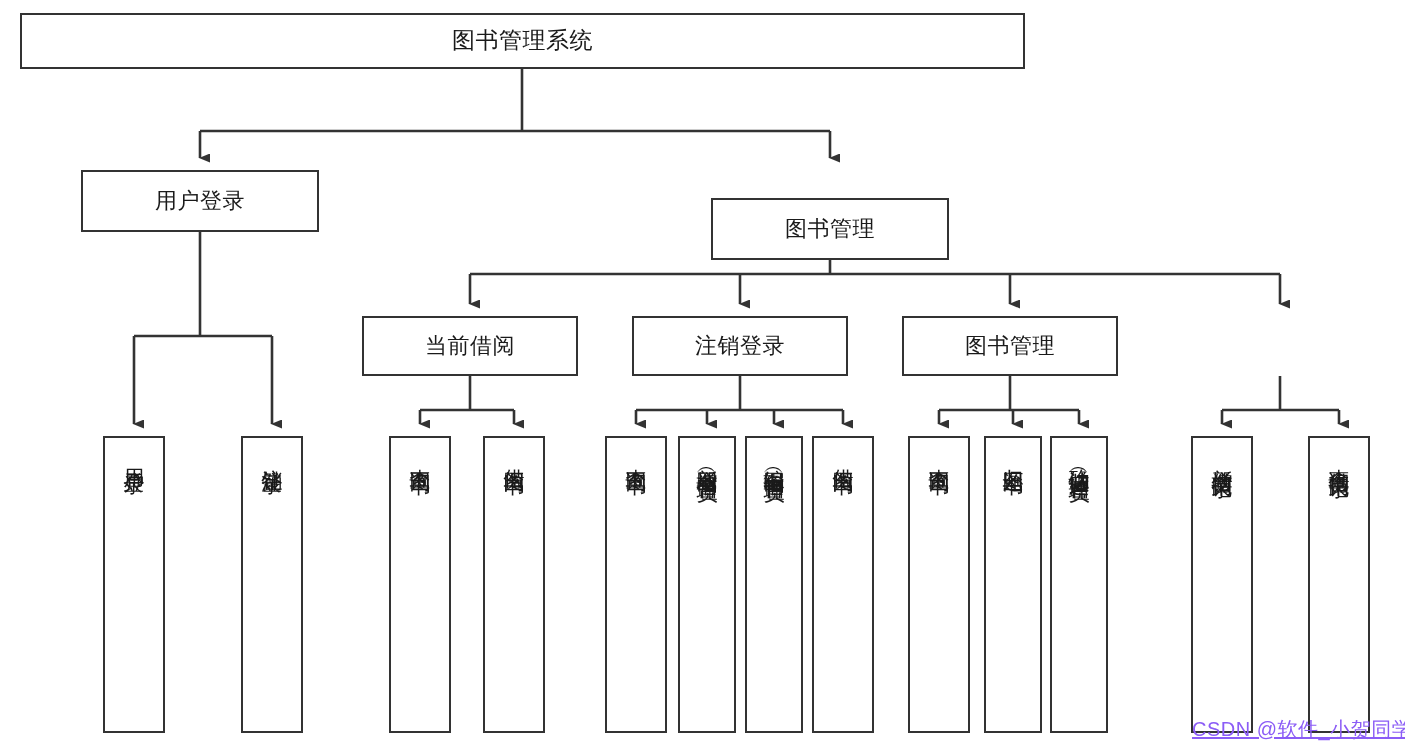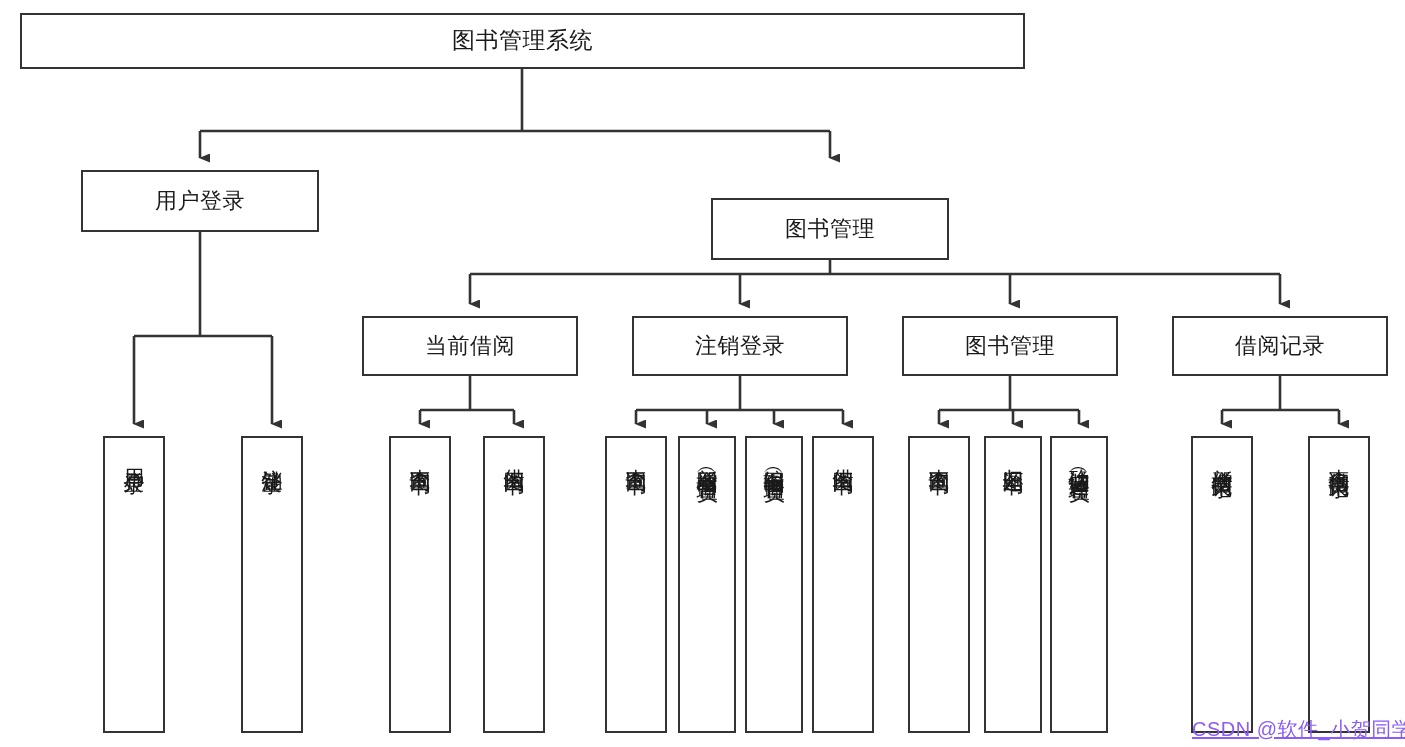--- a/index.html
+++ b/index.html
@@ -143,23 +143,20 @@
   </div>
 
   <div class="node horiz" style="left:632px; top:316px; width:216px; height:60px;">
     <span class="label">注销登录</span>
   </div>
 
   <div class="node horiz" style="left:902px; top:316px; width:216px; height:60px;">
     <span class="label">图书管理</span>
   </div>
 
-  <div class="node horiz" style="left:1172px; top:316px; width:216px; height:60px;">
-    <span class="label">借阅记录</span>
-  </div>
 
   <div class="node vert" style="left:103px; top:436px; width:62px; height:297px;">
     <span class="label">用户登录</span>
   </div>
 
   <div class="node vert" style="left:241px; top:436px; width:62px; height:297px;">
     <span class="label">注销登录</span>
   </div>
 
   <div class="node vert" style="left:389px; top:436px; width:62px; height:297px;">

